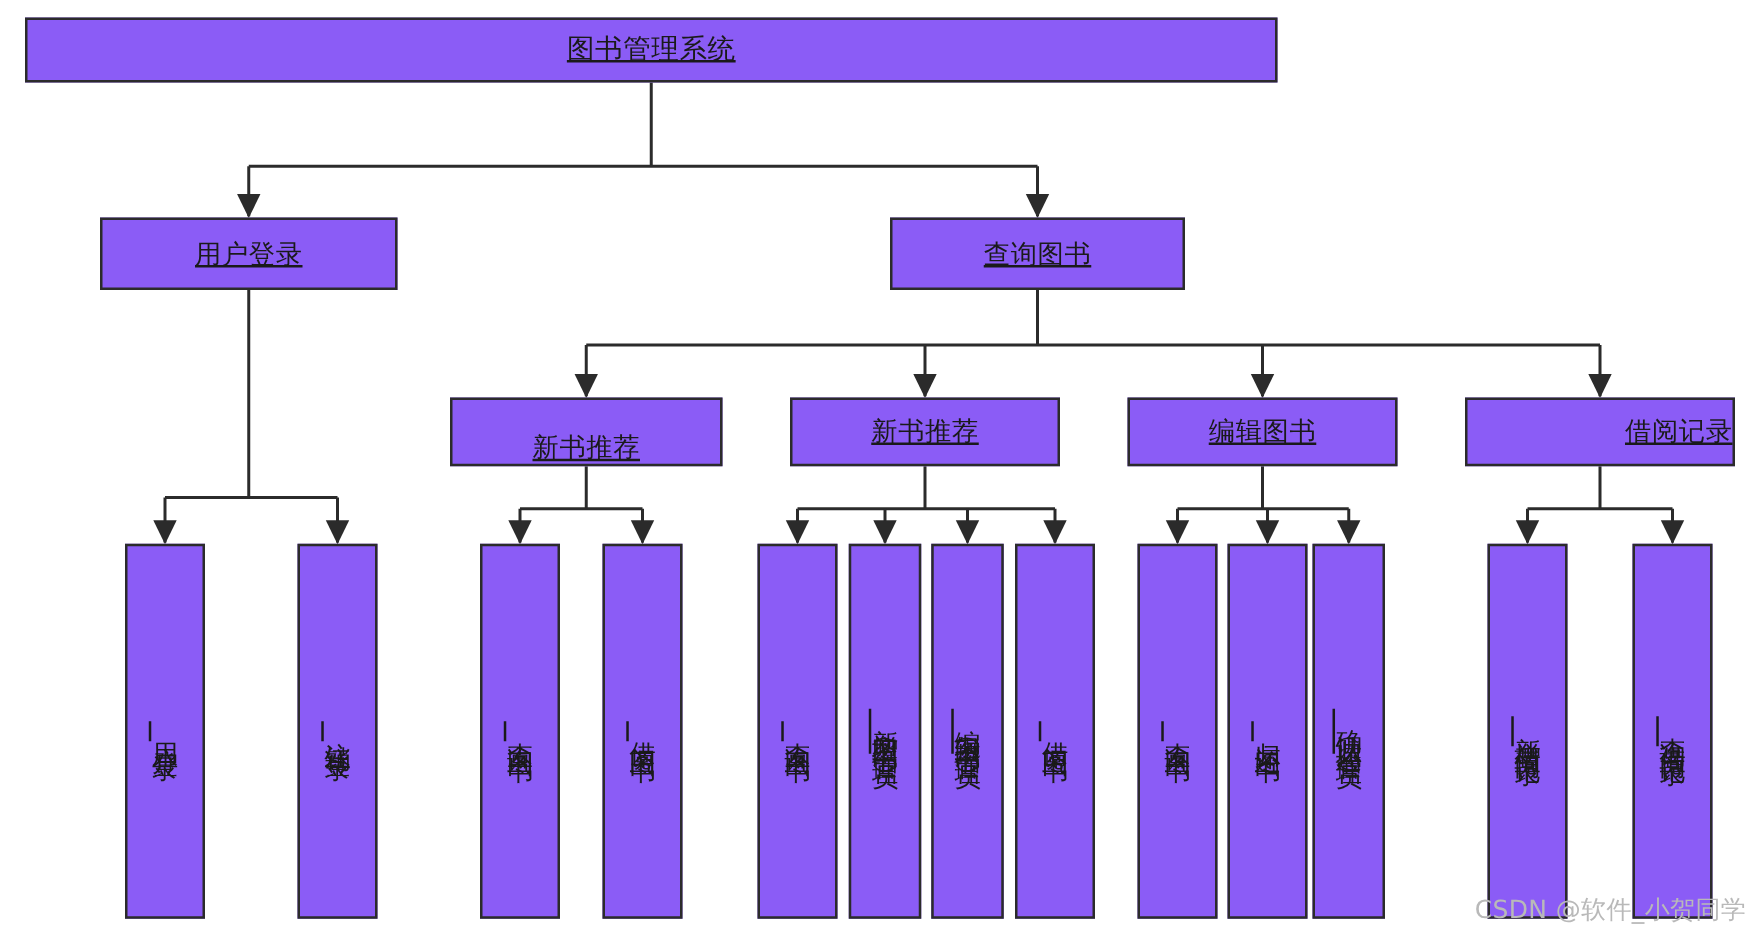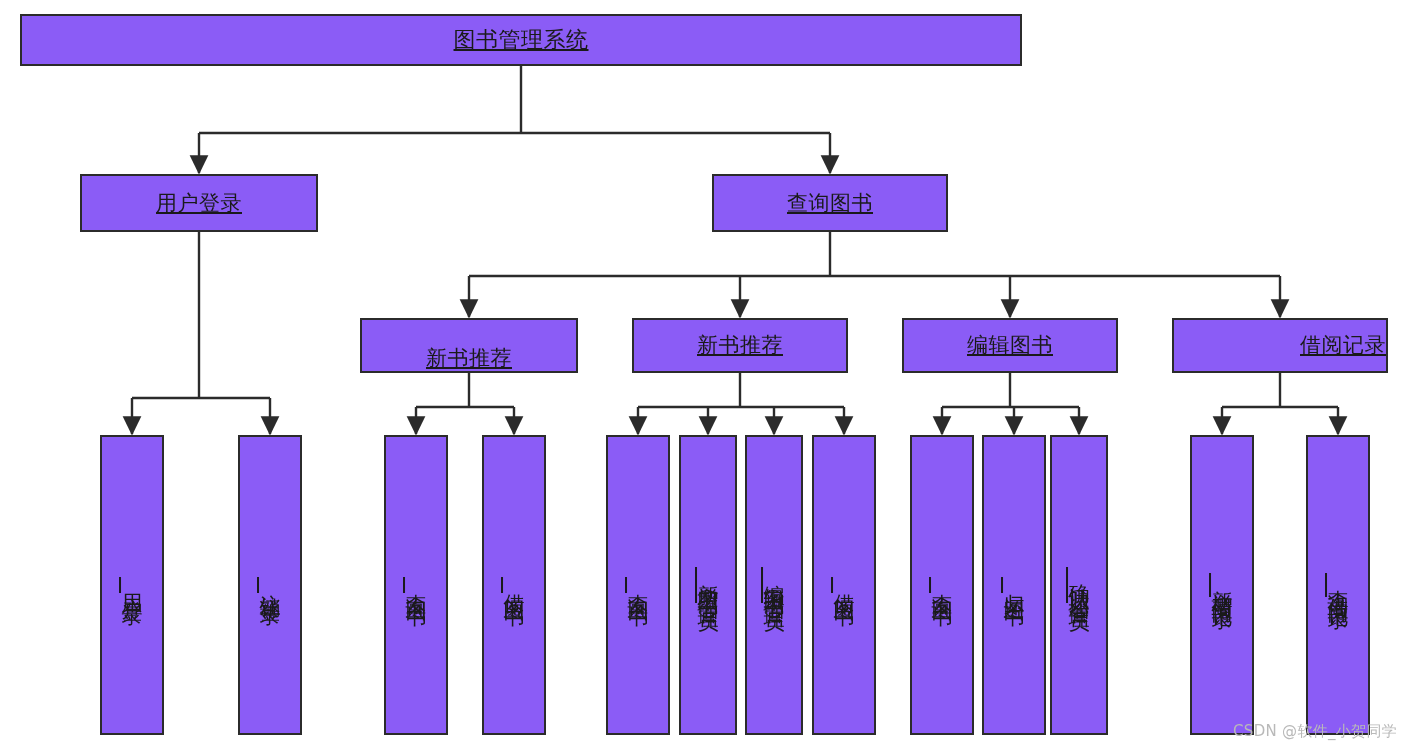--- a/index.html
+++ b/index.html
@@ -65,21 +65,21 @@
     font-size: 21px;
     line-height: 1.05;
     letter-spacing: 4px;
     max-height: 100%;
     text-align: center;
   }
   #watermark {
     position: absolute;
     right: 8px;
     bottom: 6px;
-    font-size: 15px;
+    font-size: 20px;
     color: #b9b9b9;
     letter-spacing: 0.3px;
     z-index: 5;
     user-select: none;
     white-space: nowrap;
   }
 </style>
 </head>
 <body>
 

